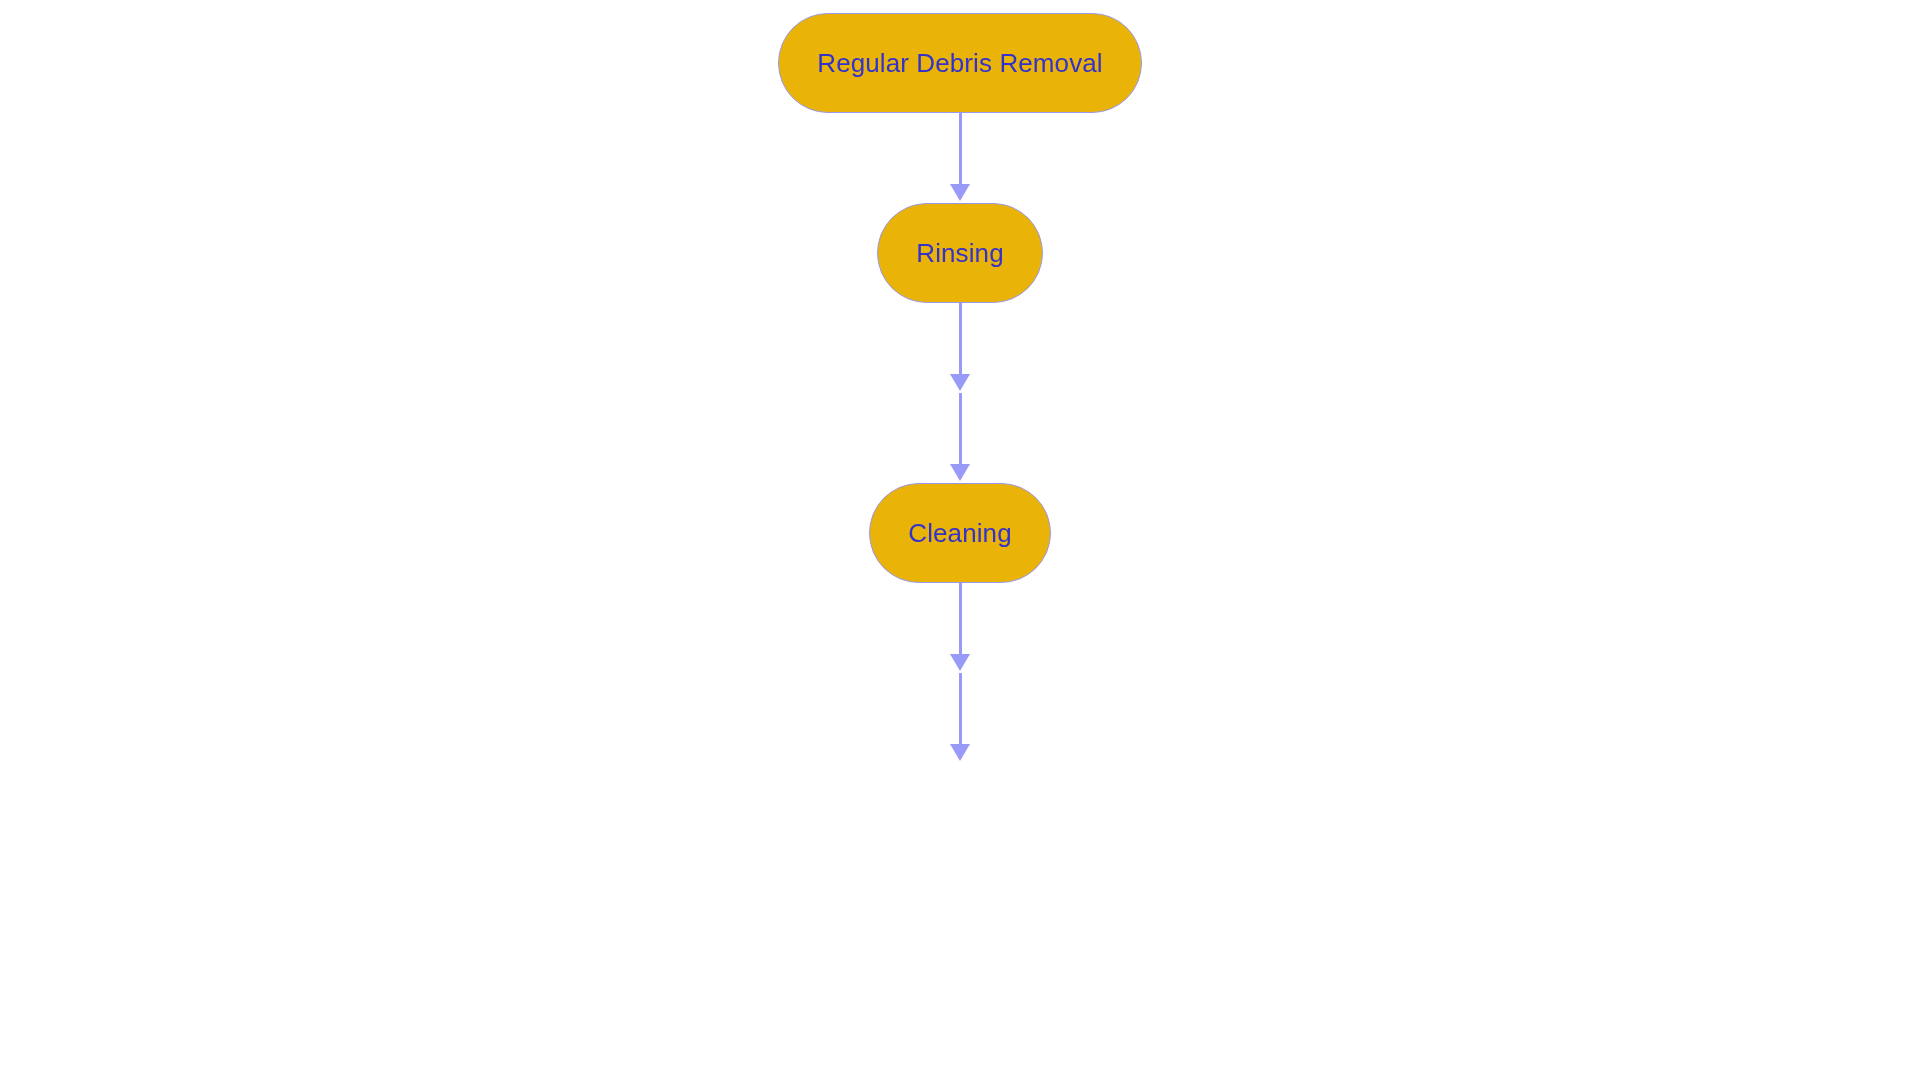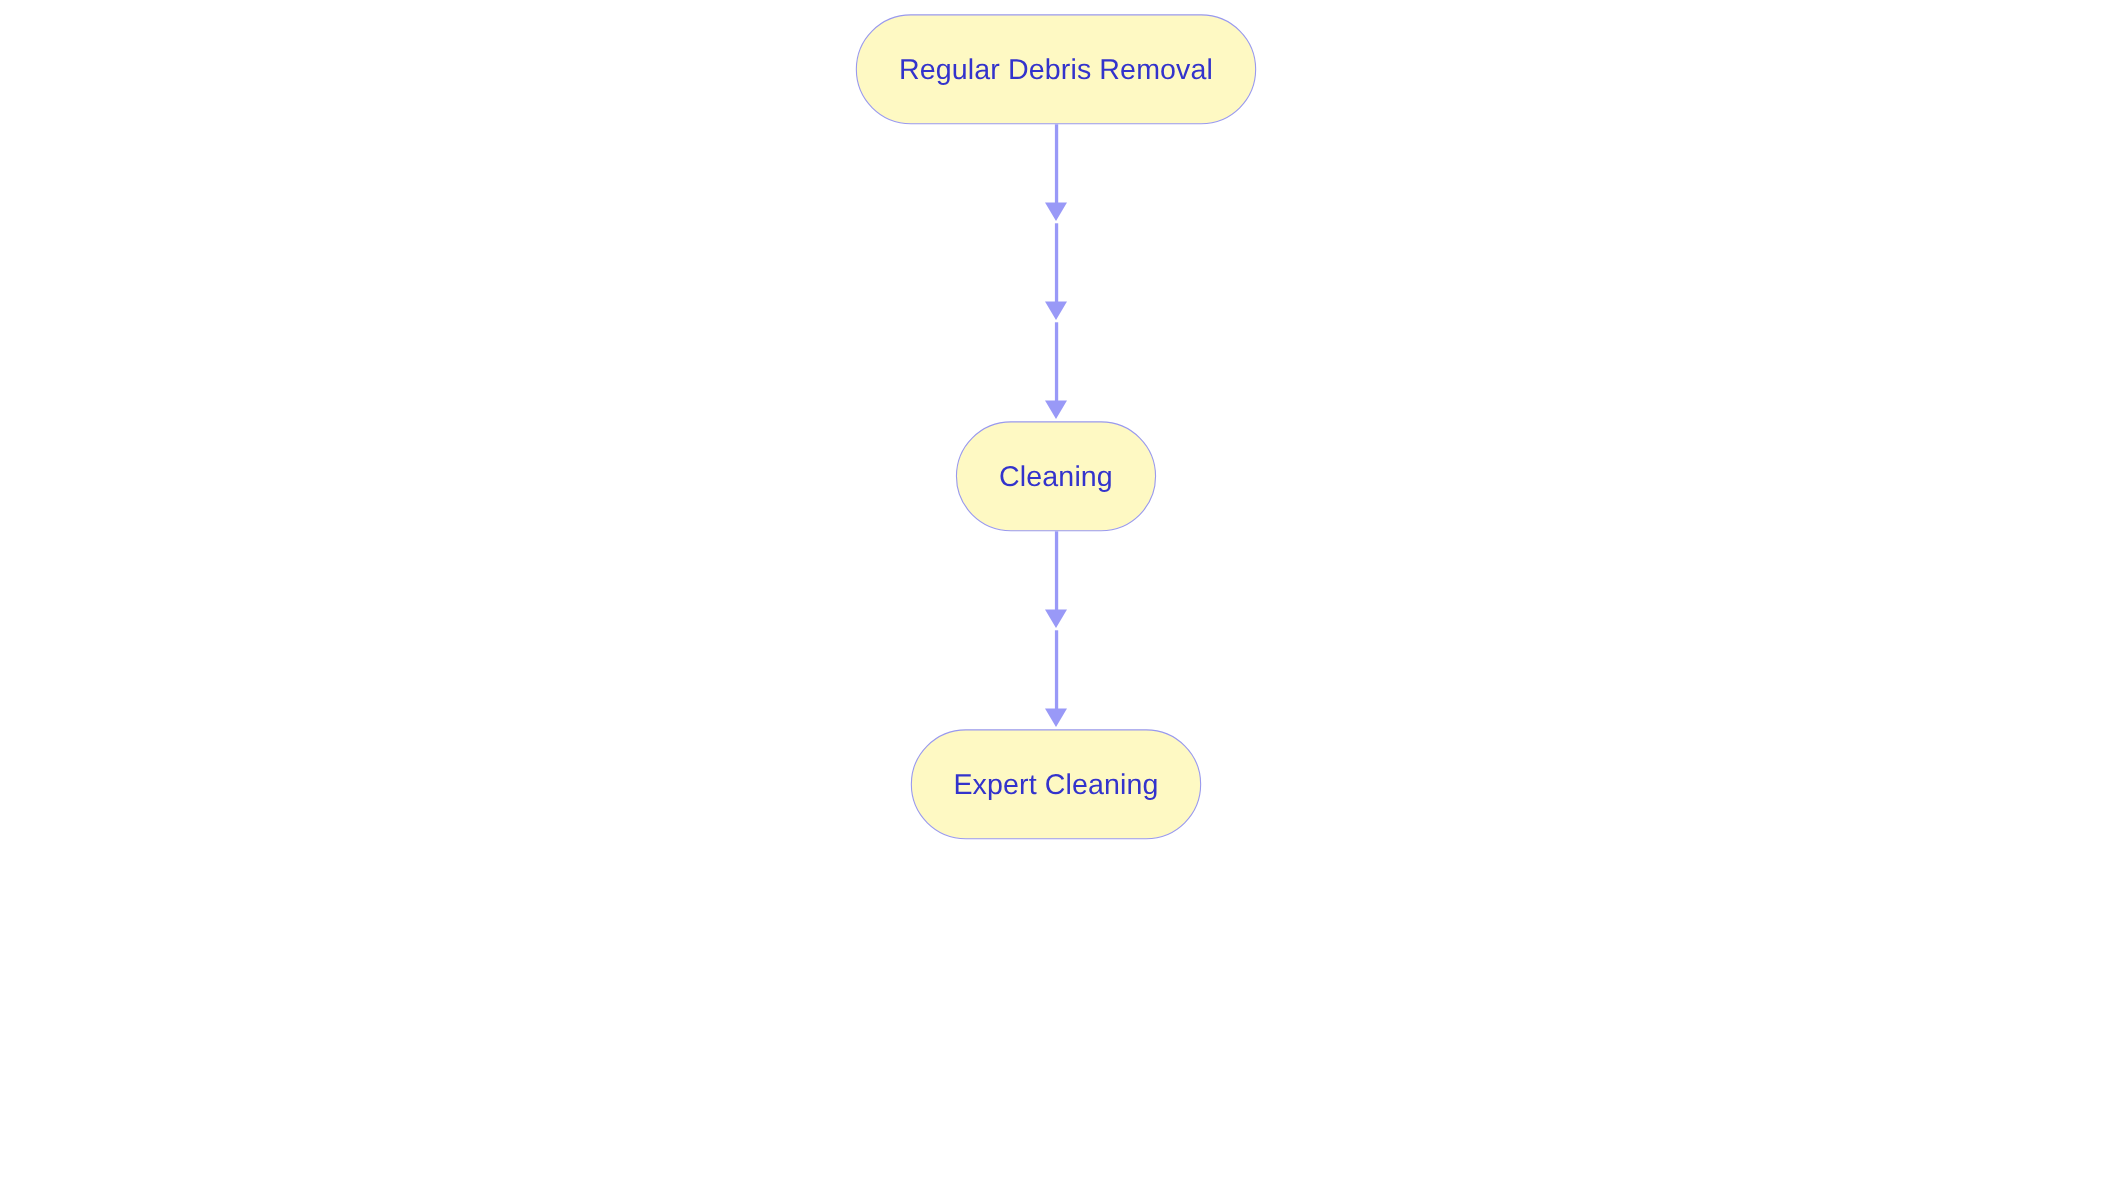--- a/index.html
+++ b/index.html
@@ -35,21 +35,21 @@
     justify-content: flex-start;
     padding-top: 13px;
     box-sizing: border-box;
   }
 
   .node {
     box-sizing: border-box;
     display: flex;
     align-items: center;
     justify-content: center;
-    background: #fef9c3;
+    background: #eab308;
     border: 1.5px solid #9999ee;
     border-radius: 999px;
     color: #3333cc;
     font-size: 26px;
     font-family: "Liberation Sans", sans-serif;
     font-weight: 400;
     letter-spacing: 0.1px;
     white-space: nowrap;
     height: 100px;
     padding: 0 38px;
@@ -94,20 +94,23 @@
 
     <div class="node">
       <span class="node-label">Regular Debris Removal</span>
     </div>
 
     <div class="connector">
       <div class="connector-line"></div>
       <div class="connector-head"></div>
     </div>
 
+    <div class="node">
+      <span class="node-label">Rinsing</span>
+    </div>
 
     <div class="connector">
       <div class="connector-line"></div>
       <div class="connector-head"></div>
     </div>
 
 
     <div class="connector">
       <div class="connector-line"></div>
       <div class="connector-head"></div>
@@ -121,18 +124,15 @@
       <div class="connector-line"></div>
       <div class="connector-head"></div>
     </div>
 
 
     <div class="connector">
       <div class="connector-line"></div>
       <div class="connector-head"></div>
     </div>
 
-    <div class="node">
-      <span class="node-label">Expert Cleaning</span>
-    </div>
 
   </div>
 </div>
 
 </body></html>

